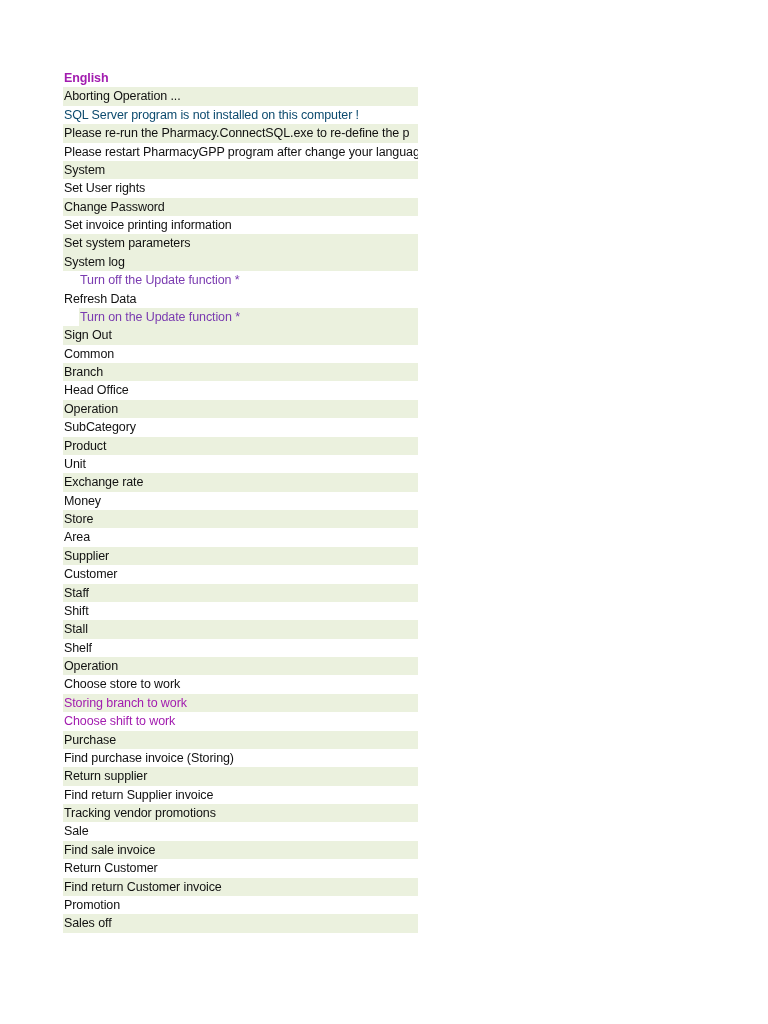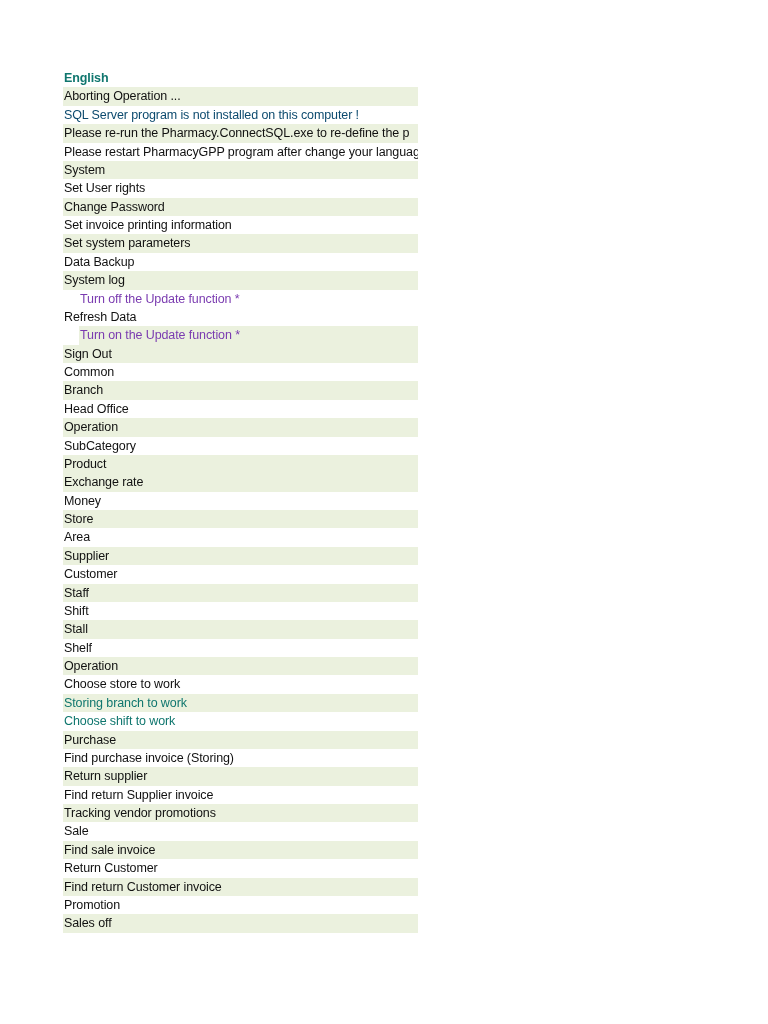--- a/index.html
+++ b/index.html
@@ -3,51 +3,51 @@
 <meta charset="utf-8">
 <style>
   html, body { margin: 0; padding: 0; background: #ffffff; }
   body { width: 768px; height: 1024px; position: relative; overflow: hidden;
          font-family: "Liberation Sans", "DejaVu Sans", sans-serif; }
   .sheet { position: absolute; left: 63px; top: 69px; width: 355px; }
   .row { height: 18.39px; line-height: 18.39px; font-size: 12.5px; color: #111111;
          white-space: nowrap; overflow: hidden; padding-left: 1px; box-sizing: border-box;
          letter-spacing: -0.1px; }
   .row.shaded { background: #ebf1de; }
-  .row.c-red { color: #0f766e; }
+  .row.c-red { color: #a21caf; }
   .row.c-grey { color: #0c4a6e; }
   .row.c-purple { color: #7a3bb0; margin-left: 16px; }
   .row.bold { font-weight: bold; }
 </style>
 </head>
 <body>
 
 <div class="sheet" id="sheet">
     <div class="row c-red bold">English</div>
     <div class="row shaded">Aborting Operation ...</div>
     <div class="row c-grey">SQL Server program is not installed on this computer !</div>
     <div class="row shaded">Please re-run the Pharmacy.ConnectSQL.exe to re-define the p</div>
     <div class="row">Please restart PharmacyGPP program after change your languag</div>
     <div class="row shaded">System</div>
     <div class="row">Set User rights</div>
     <div class="row shaded">Change Password</div>
     <div class="row">Set invoice printing information</div>
     <div class="row shaded">Set system parameters</div>
-    <div class="row">Data Backup</div>
     <div class="row shaded">System log</div>
     <div class="row c-purple">Turn off the Update function *</div>
     <div class="row">Refresh Data</div>
     <div class="row shaded c-purple">Turn on the Update function *</div>
     <div class="row shaded">Sign Out</div>
     <div class="row">Common</div>
     <div class="row shaded">Branch</div>
     <div class="row">Head Office</div>
     <div class="row shaded">Operation</div>
     <div class="row">SubCategory</div>
     <div class="row shaded">Product</div>
+    <div class="row">Unit</div>
     <div class="row shaded">Exchange rate</div>
     <div class="row">Money</div>
     <div class="row shaded">Store</div>
     <div class="row">Area</div>
     <div class="row shaded">Supplier</div>
     <div class="row">Customer</div>
     <div class="row shaded">Staff</div>
     <div class="row">Shift</div>
     <div class="row shaded">Stall</div>
     <div class="row">Shelf</div>

